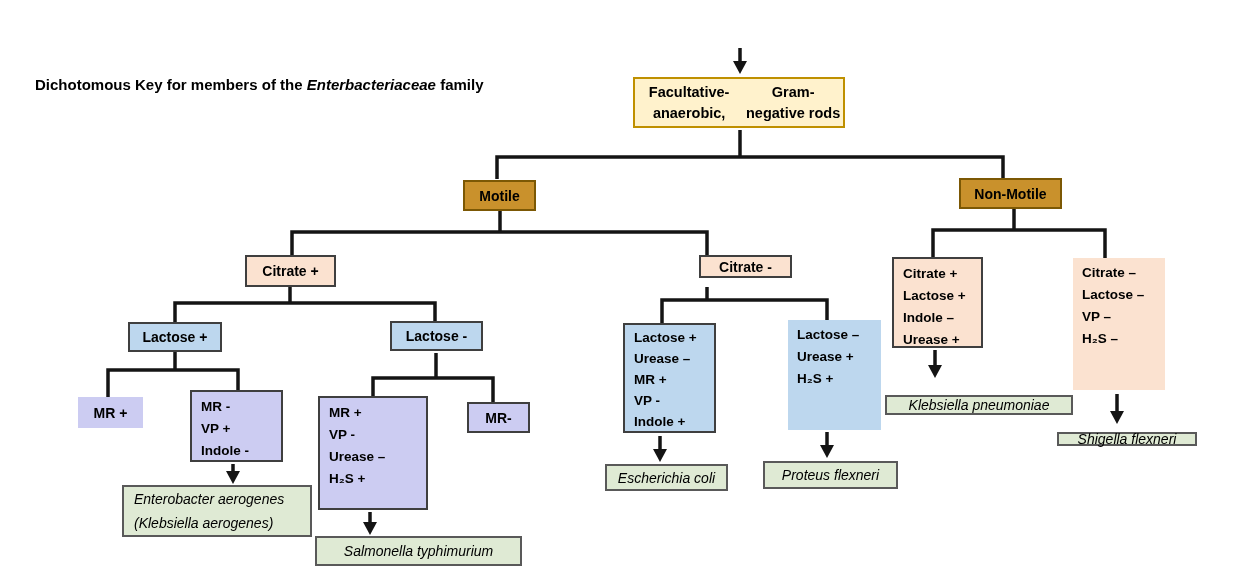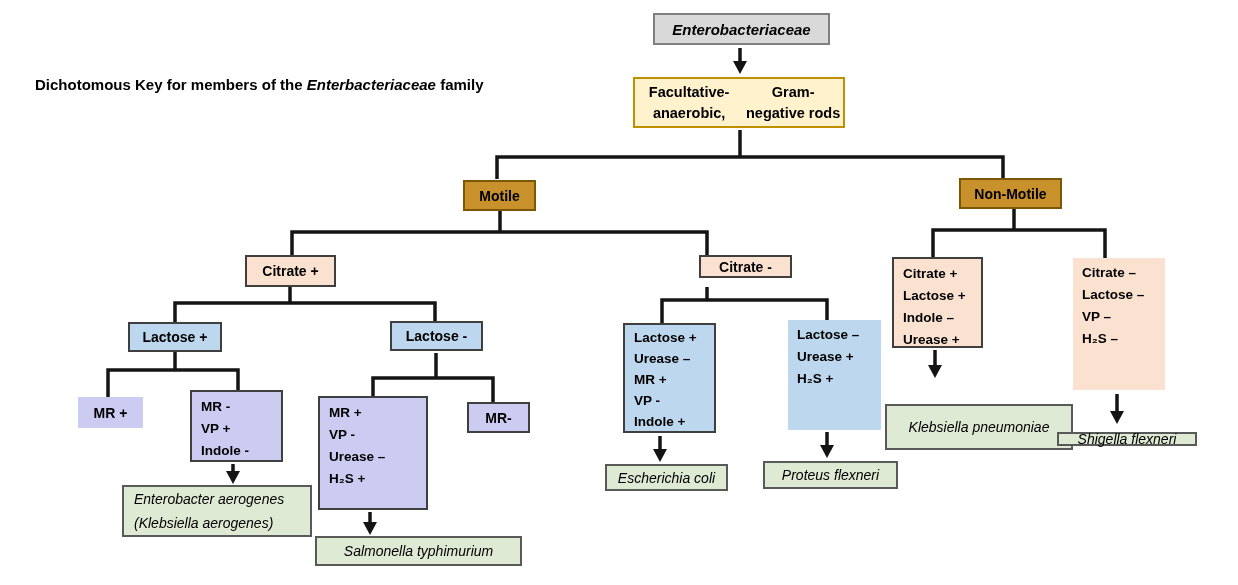--- a/index.html
+++ b/index.html
@@ -76,21 +76,20 @@
     <path d="M827 432 V446"></path>
     <polygon points="820,445 834,445 827,458"></polygon>
     <path d="M935 350 V366"></path>
     <polygon points="928,365 942,365 935,378"></polygon>
     <path d="M1117 394 V412"></path>
     <polygon points="1110,411 1124,411 1117,424"></polygon>
   </svg>
 
   <div class="title"><span>Dichotomous Key for members of the </span><span class="it">Enterbacteriaceae</span><span> family</span></div>
 
-  <div class="box gray single" style="left:653px;top:13px;width:177px;height:32px">Enterobacteriaceae</div>
 
   <div class="box cream single" style="left:633px;top:77px;width:212px;height:51px">
     <div>Facultative-anaerobic,</div>
     <div>Gram- negative rods</div>
   </div>
 
   <div class="box gold single" style="left:463px;top:180px;width:73px;height:31px">Motile</div>
   <div class="box gold single" style="left:959px;top:178px;width:103px;height:31px">Non-Motile</div>
 
   <div class="box peach single" style="left:245px;top:255px;width:91px;height:32px">Citrate +</div>
@@ -143,16 +142,16 @@
     <div>H₂S –</div>
   </div>
 
   <div class="box green two" style="left:122px;top:485px;width:190px;height:52px">
     <div>Enterobacter aerogenes</div>
     <div>(Klebsiella aerogenes)</div>
   </div>
   <div class="box green" style="left:315px;top:536px;width:207px;height:30px">Salmonella typhimurium</div>
   <div class="box green" style="left:605px;top:464px;width:123px;height:27px">Escherichia coli</div>
   <div class="box green" style="left:763px;top:461px;width:135px;height:28px">Proteus flexneri</div>
-  <div class="box green" style="left:885px;top:404px;width:188px;height:46px">Klebsiella pneumoniae</div>
+  <div class="box green" style="left:885px;top:395px;width:188px;height:20px">Klebsiella pneumoniae</div>
   <div class="box green" style="left:1057px;top:432px;width:140px;height:14px">Shigella flexneri</div>
 
 </div>
 
 </body></html>

